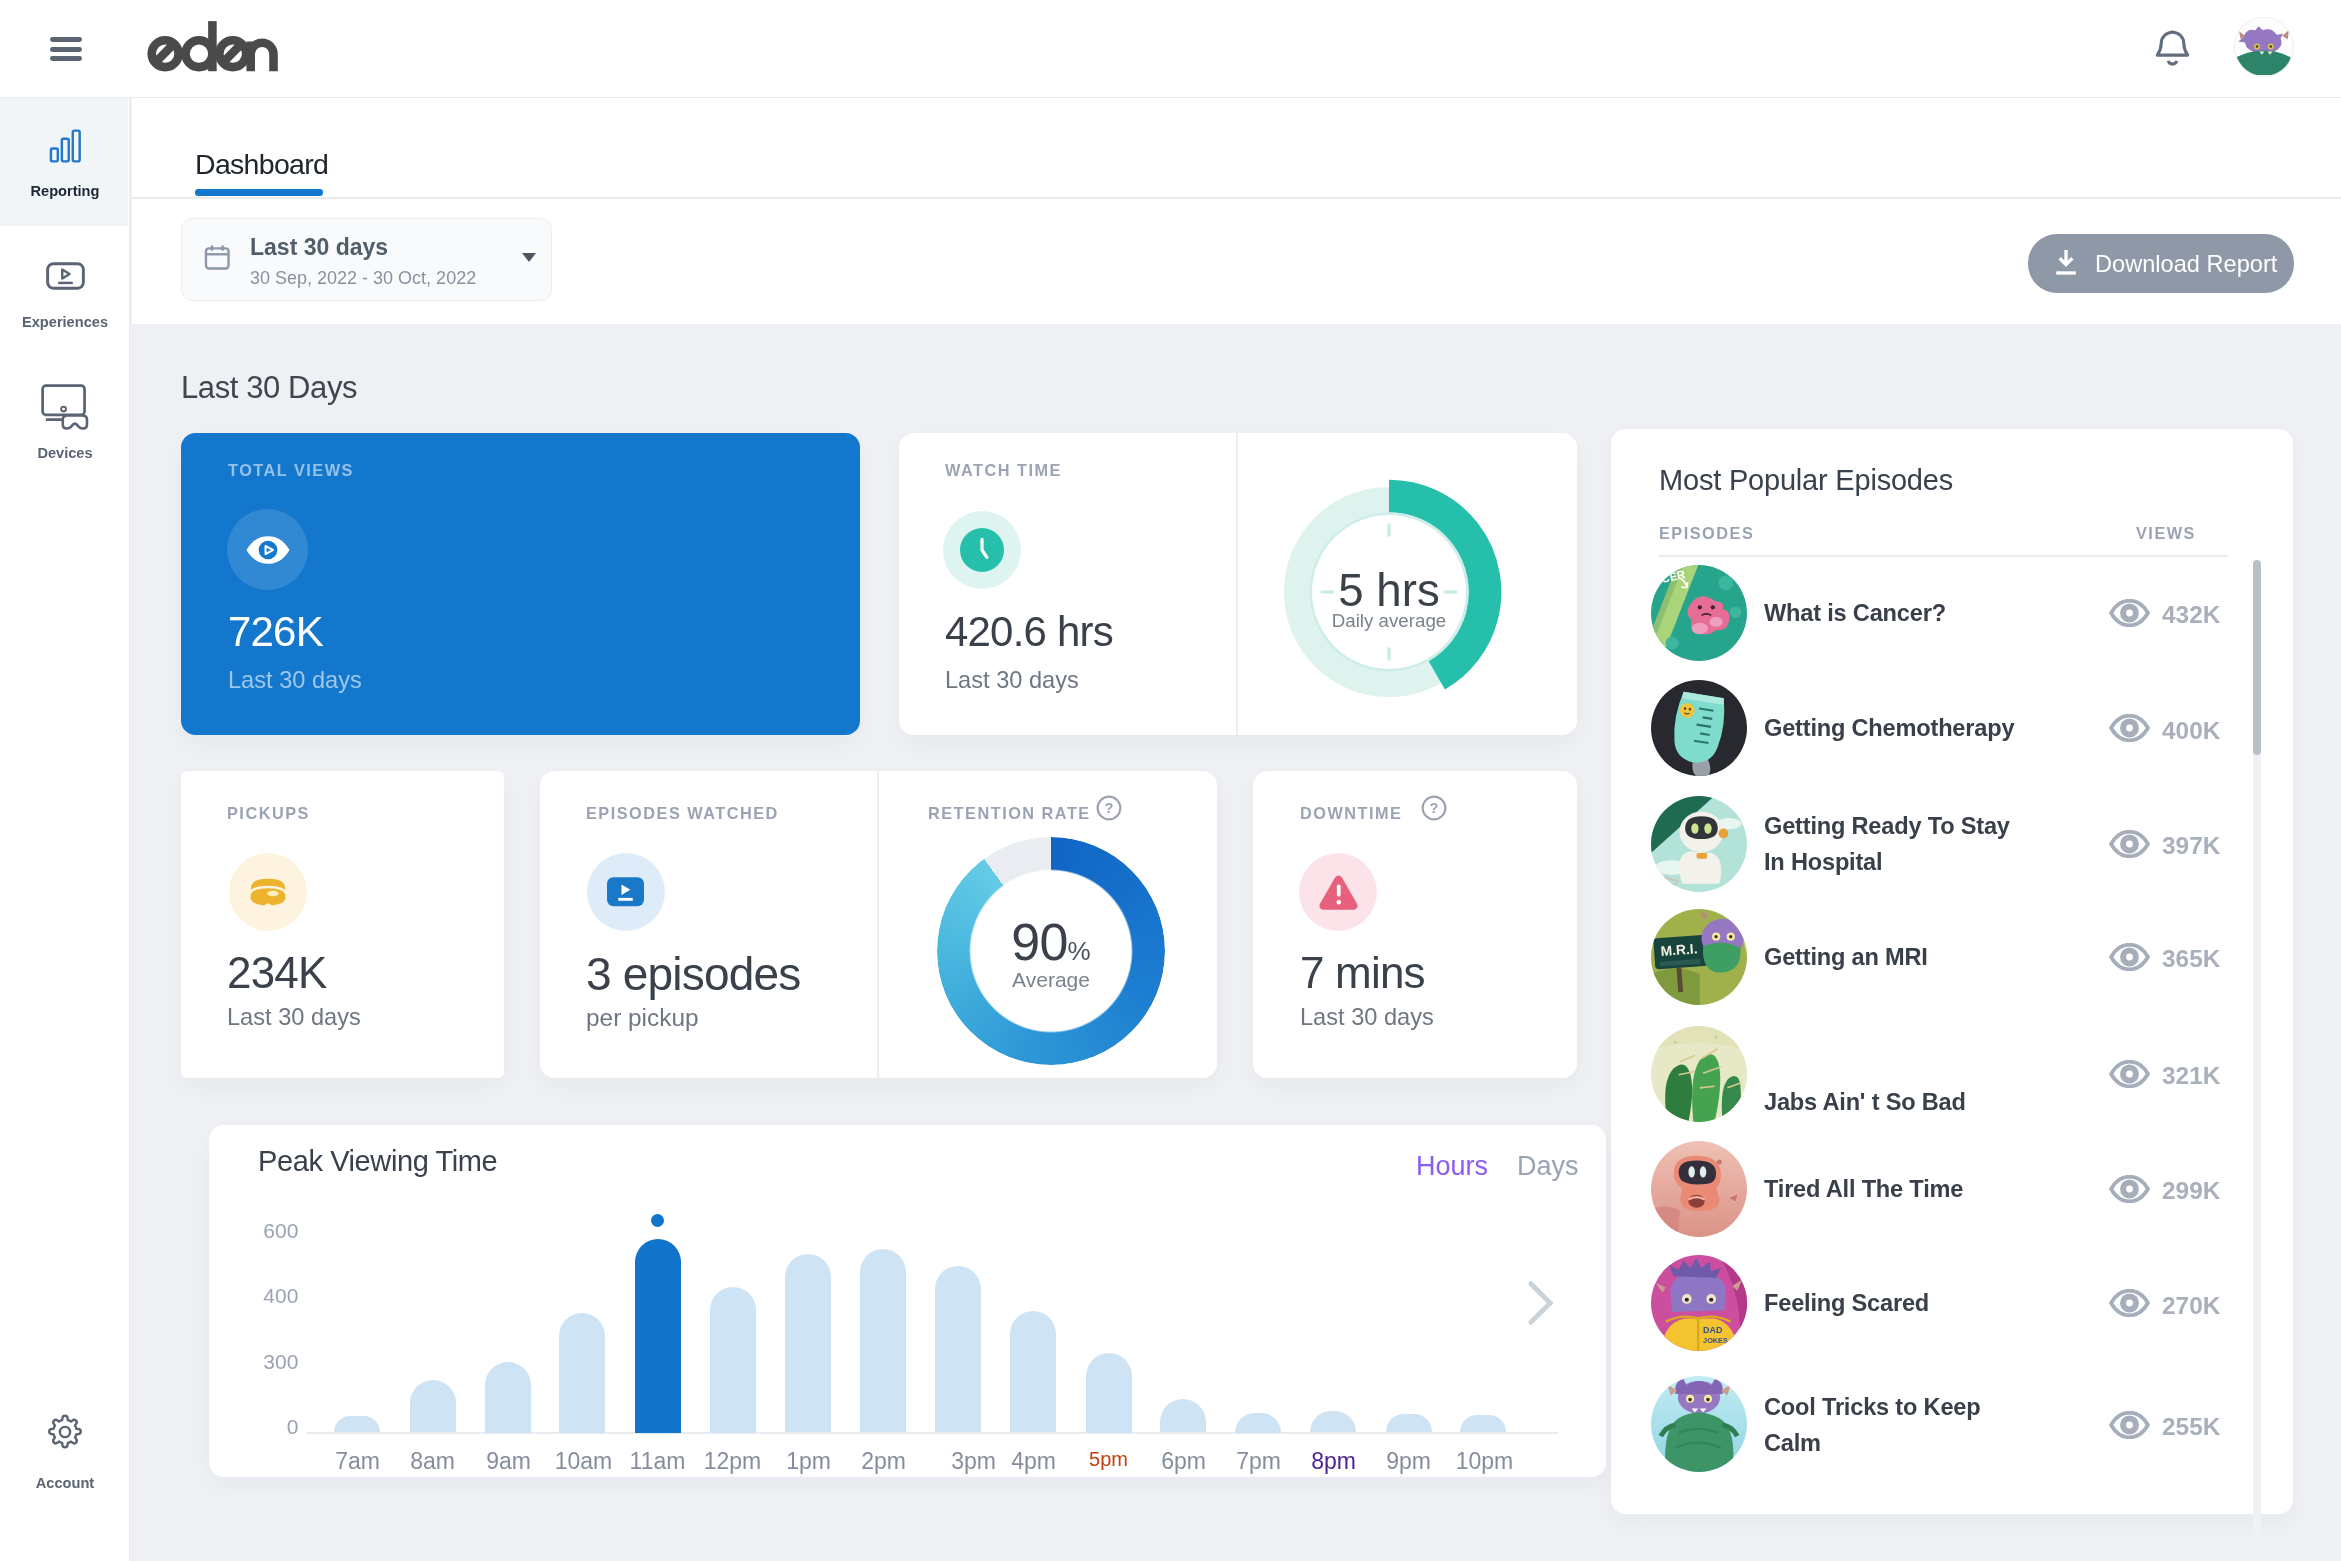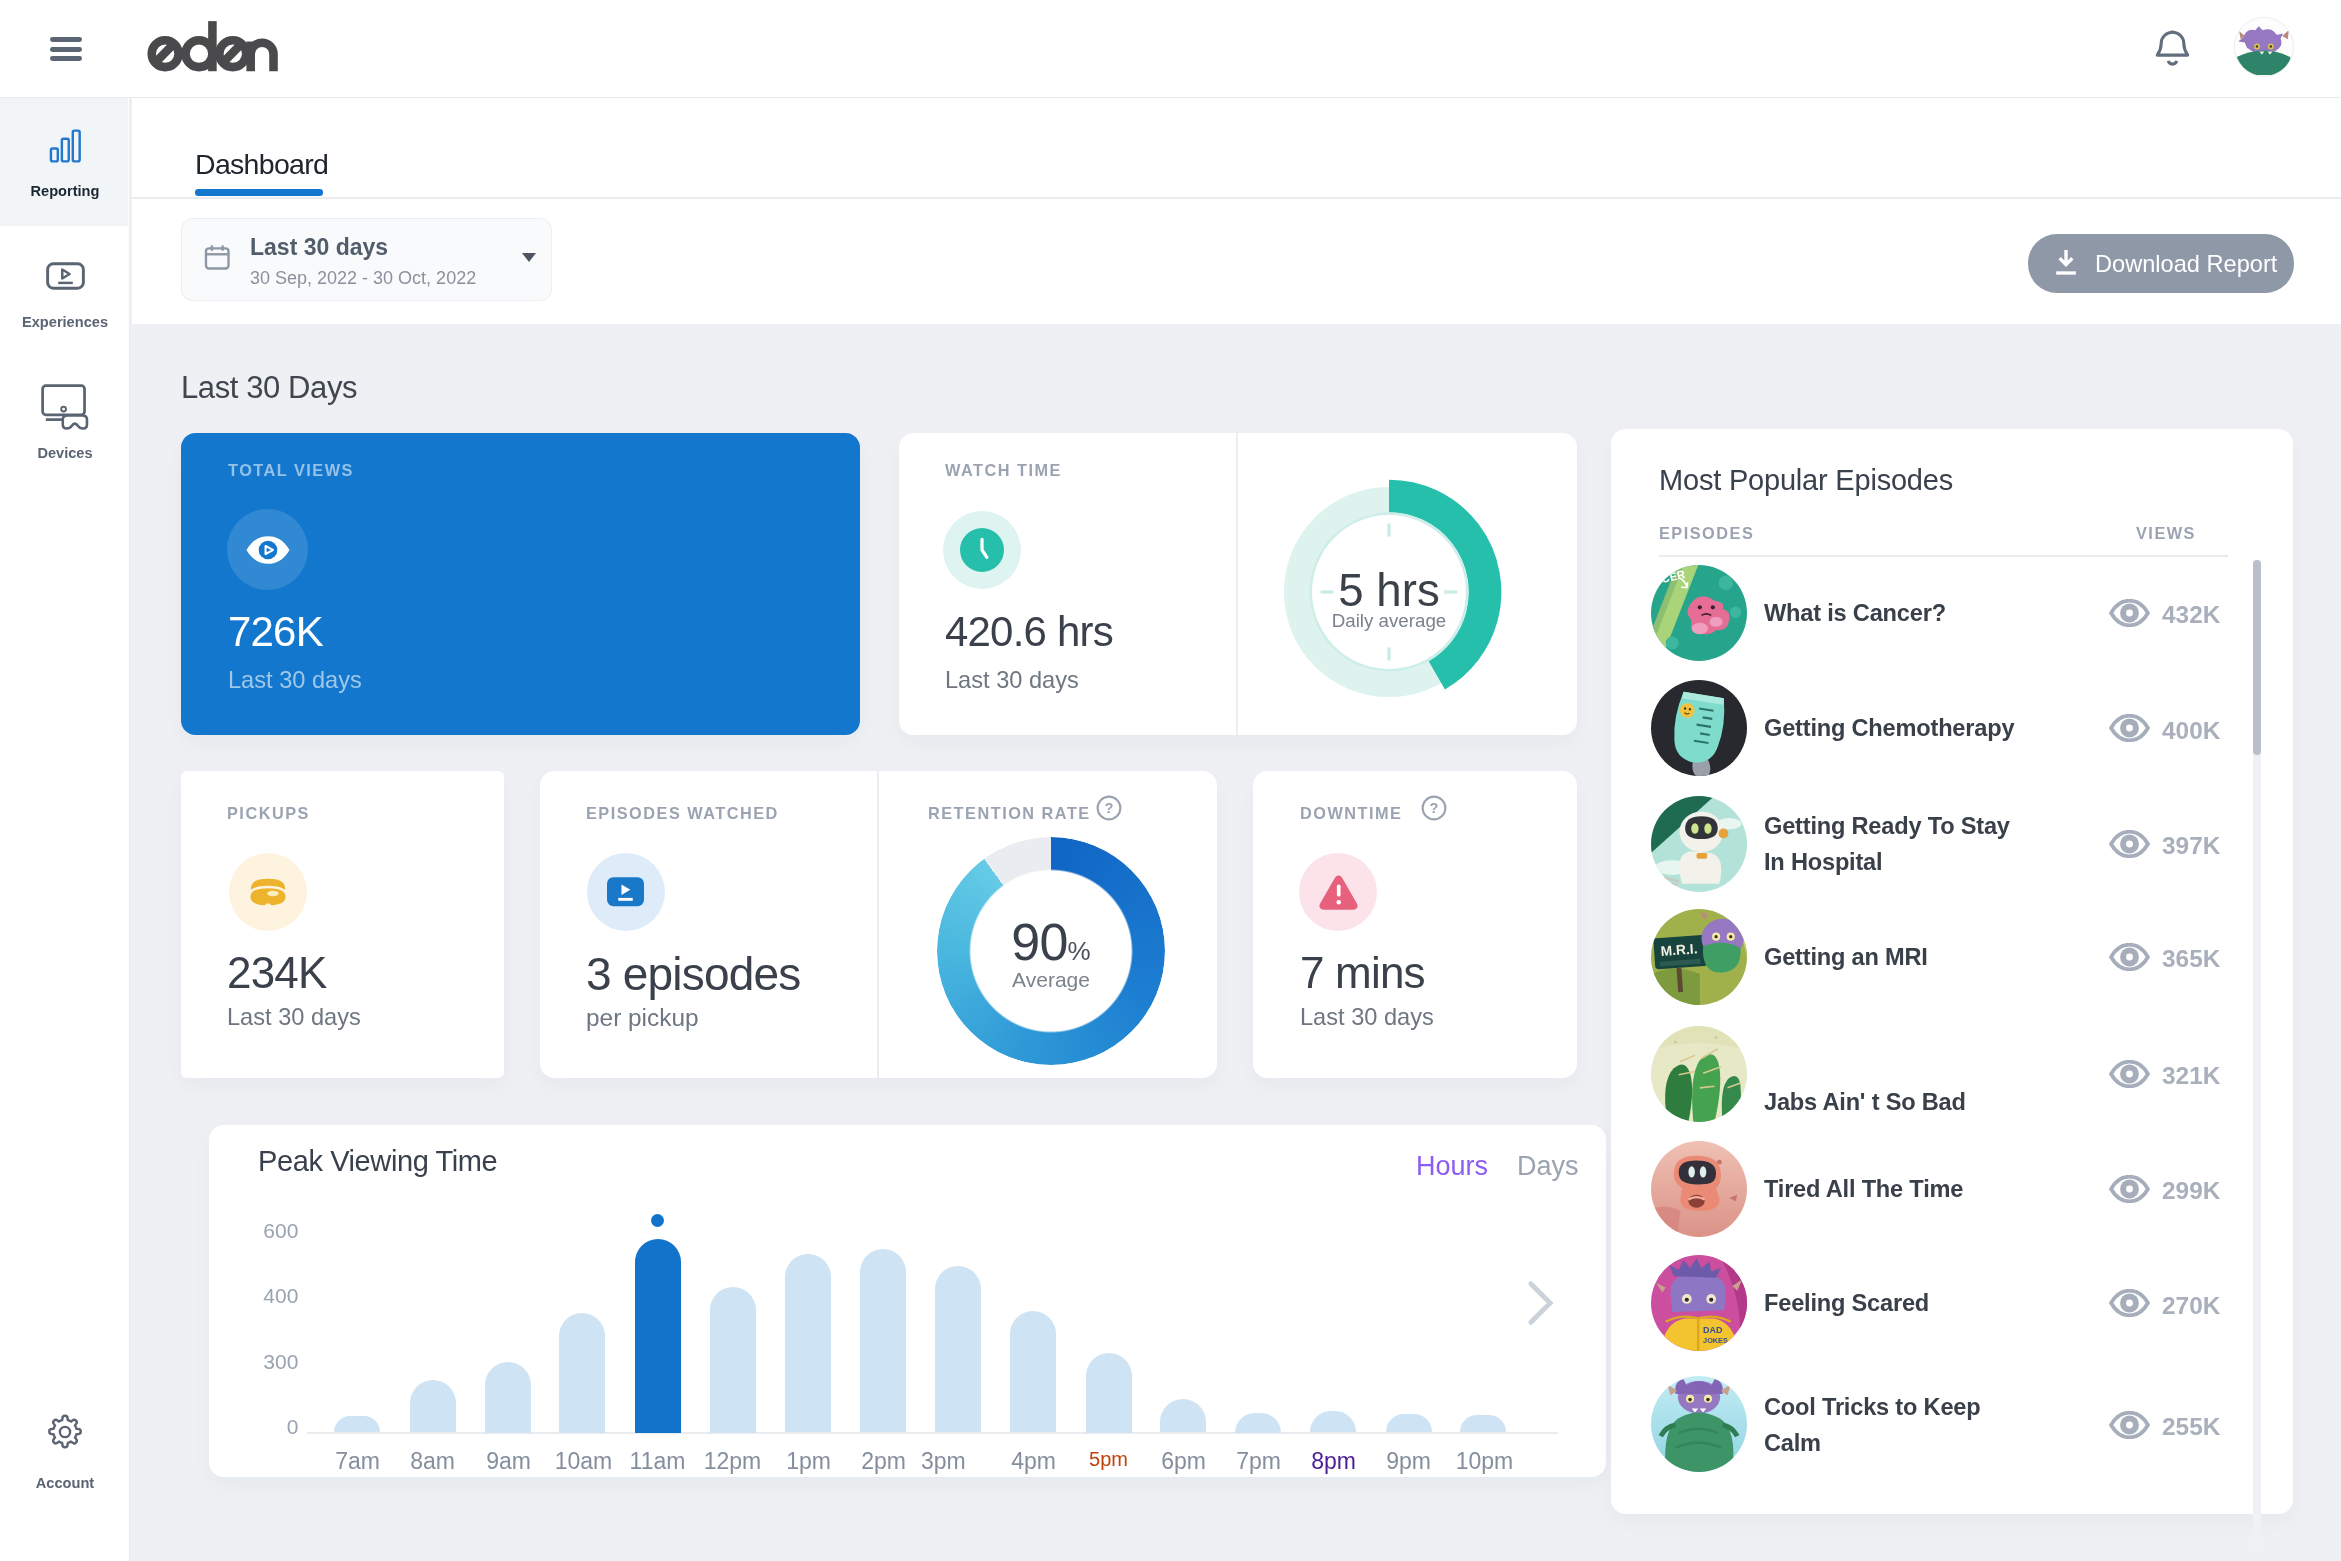--- a/index.html
+++ b/index.html
@@ -246,21 +246,21 @@
         <div class="abs" style="left:337px; top:323px; width:75px; text-align:center; font-size:23px; color:#848e9c;">10am</div>
         <div class="abs" style="left:426px; top:114px; width:46px; height:194px; background:#1173c9; border-radius:23px 23px 0 0;"></div>
         <div class="abs" style="left:411px; top:323px; width:75px; text-align:center; font-size:23px; color:#848e9c;">11am</div>
         <div class="abs" style="left:501px; top:162px; width:46px; height:146px; background:#cee3f4; border-radius:23px 23px 0 0;"></div>
         <div class="abs" style="left:486px; top:323px; width:75px; text-align:center; font-size:23px; color:#848e9c;">12pm</div>
         <div class="abs" style="left:576px; top:129px; width:46px; height:178px; background:#cee3f4; border-radius:23px 23px 0 0;"></div>
         <div class="abs" style="left:562px; top:323px; width:75px; text-align:center; font-size:23px; color:#848e9c;">1pm</div>
         <div class="abs" style="left:651px; top:124px; width:46px; height:183px; background:#cee3f4; border-radius:23px 23px 0 0;"></div>
         <div class="abs" style="left:637px; top:323px; width:75px; text-align:center; font-size:23px; color:#848e9c;">2pm</div>
         <div class="abs" style="left:726px; top:141px; width:46px; height:166px; background:#cee3f4; border-radius:23px 23px 0 0;"></div>
-        <div class="abs" style="left:712px; top:323px; width:75px; text-align:left; font-size:23px; color:#848e9c;">3pm</div>
+        <div class="abs" style="left:712px; top:323px; width:75px; text-align:right; font-size:23px; color:#848e9c;">3pm</div>
         <div class="abs" style="left:801px; top:186px; width:46px; height:121px; background:#cee3f4; border-radius:23px 23px 0 0;"></div>
         <div class="abs" style="left:787px; top:323px; width:75px; text-align:center; font-size:23px; color:#848e9c;">4pm</div>
         <div class="abs" style="left:877px; top:228px; width:46px; height:80px; background:#cee3f4; border-radius:23px 23px 0 0;"></div>
         <div class="abs" style="left:862px; top:323px; width:75px; text-align:center; font-size:20px; color:#c2410c;">5pm</div>
         <div class="abs" style="left:951px; top:274px; width:46px; height:33px; background:#cee3f4; border-radius:23px 23px 0 0;"></div>
         <div class="abs" style="left:937px; top:323px; width:75px; text-align:center; font-size:23px; color:#848e9c;">6pm</div>
         <div class="abs" style="left:1026px; top:288px; width:46px; height:19.5px; background:#cee3f4; border-radius:23px 23px 0 0;"></div>
         <div class="abs" style="left:1012px; top:323px; width:75px; text-align:center; font-size:23px; color:#848e9c;">7pm</div>
         <div class="abs" style="left:1101px; top:286px; width:46px; height:21px; background:#cee3f4; border-radius:23px 23px 0 0;"></div>
         <div class="abs" style="left:1087px; top:323px; width:75px; text-align:center; font-size:23px; color:#4c1d95;">8pm</div>

